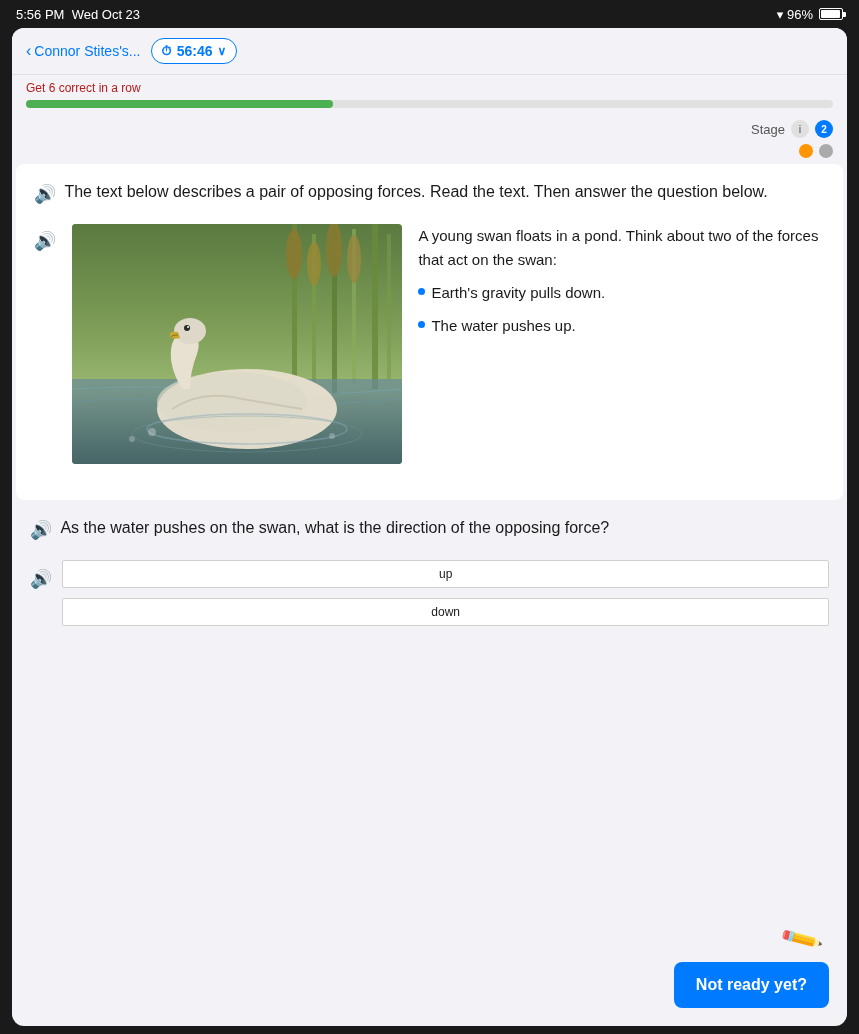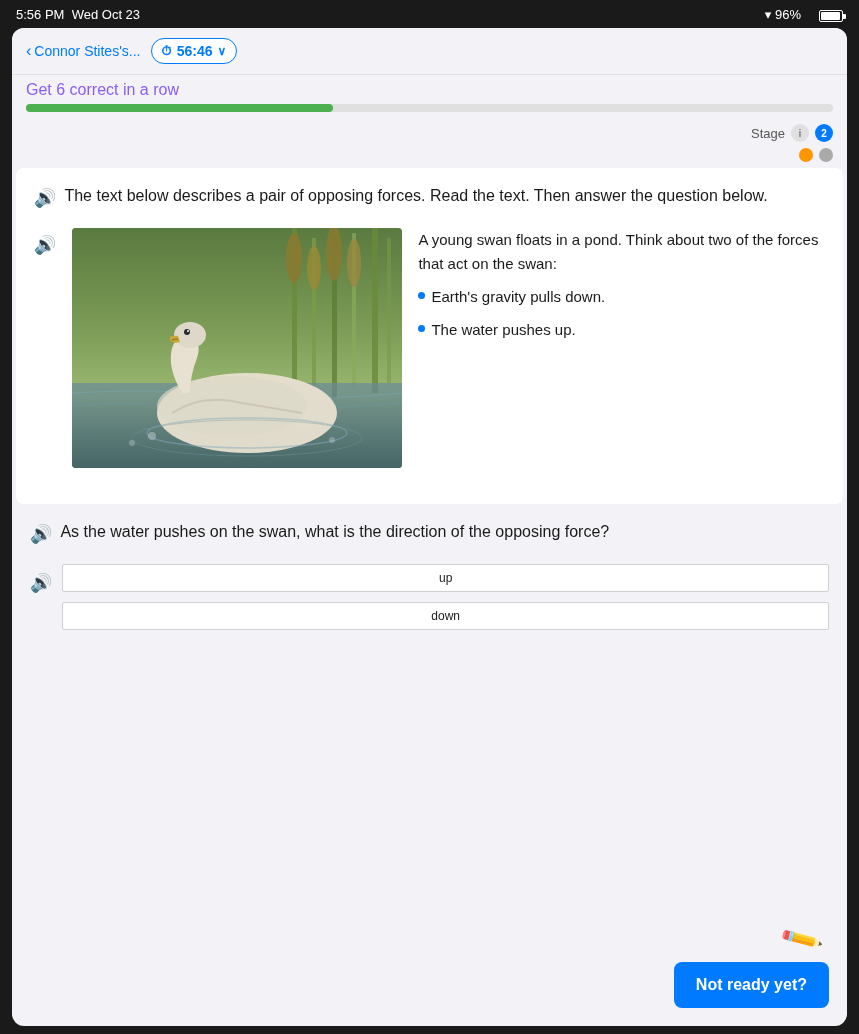--- a/index.html
+++ b/index.html
@@ -18,21 +18,21 @@
       color: white;
       display: flex;
       justify-content: space-between;
       align-items: center;
       padding: 4px 16px;
       font-size: 13px;
       height: 28px;
       border-radius: 8px;
     }
     .status-left { font-weight: 500; }
-    .status-right { display: flex; align-items: flex-end; gap: 18px; }
+    .status-right { display: flex; align-items: center; gap: 6px; }
     .battery-bar {
       display: inline-flex;
       align-items: center;
       gap: 2px;
       font-size: 13px;
     }
     .battery-rect {
       width: 24px; height: 12px;
       border: 1.5px solid white;
       border-radius: 2px;
@@ -109,22 +109,22 @@
     }
     .timer-icon { font-size: 13px; }
     .timer-chevron { font-size: 12px; }
 
     
     .progress-area {
       background: #f2f2f7;
       padding: 6px 14px 8px;
     }
     .progress-label {
-      font-size: 16px;
-      color: #8b5cf6;
+      font-size: 12px;
+      color: #b91c1c;
       margin-bottom: 5px;
     }
     .progress-track {
       height: 8px;
       background: #e0e0e0;
       border-radius: 4px;
       position: relative;
       display: flex;
       align-items: center;
     }

